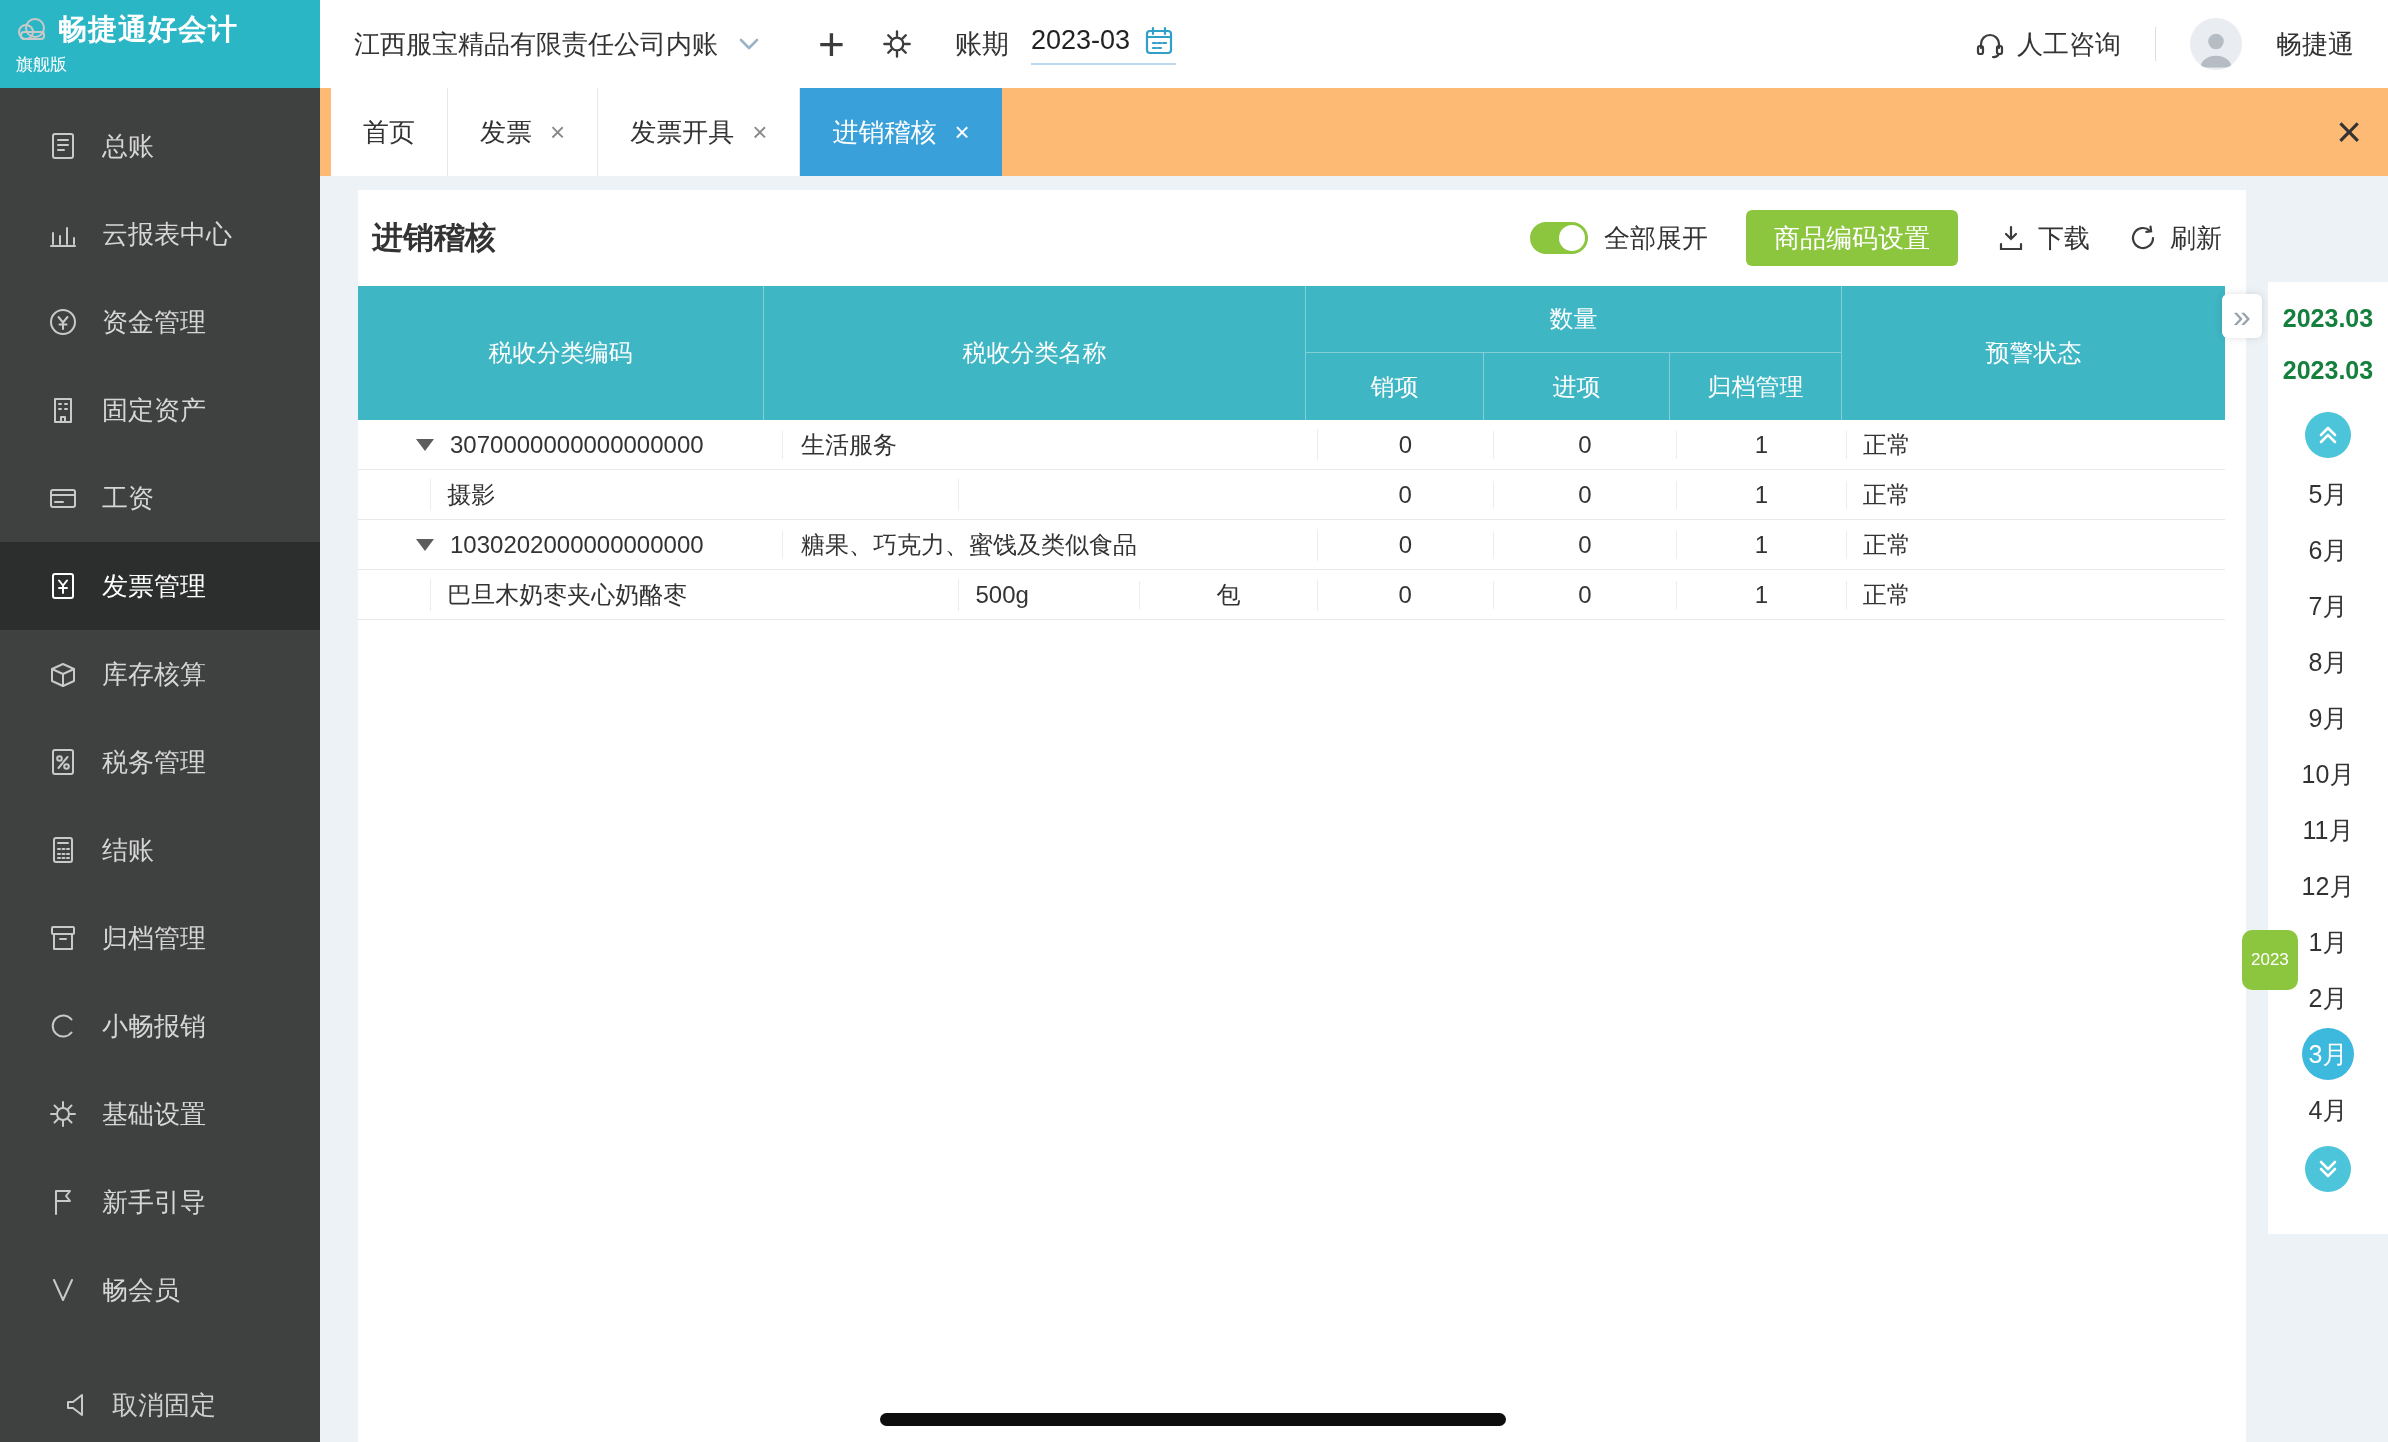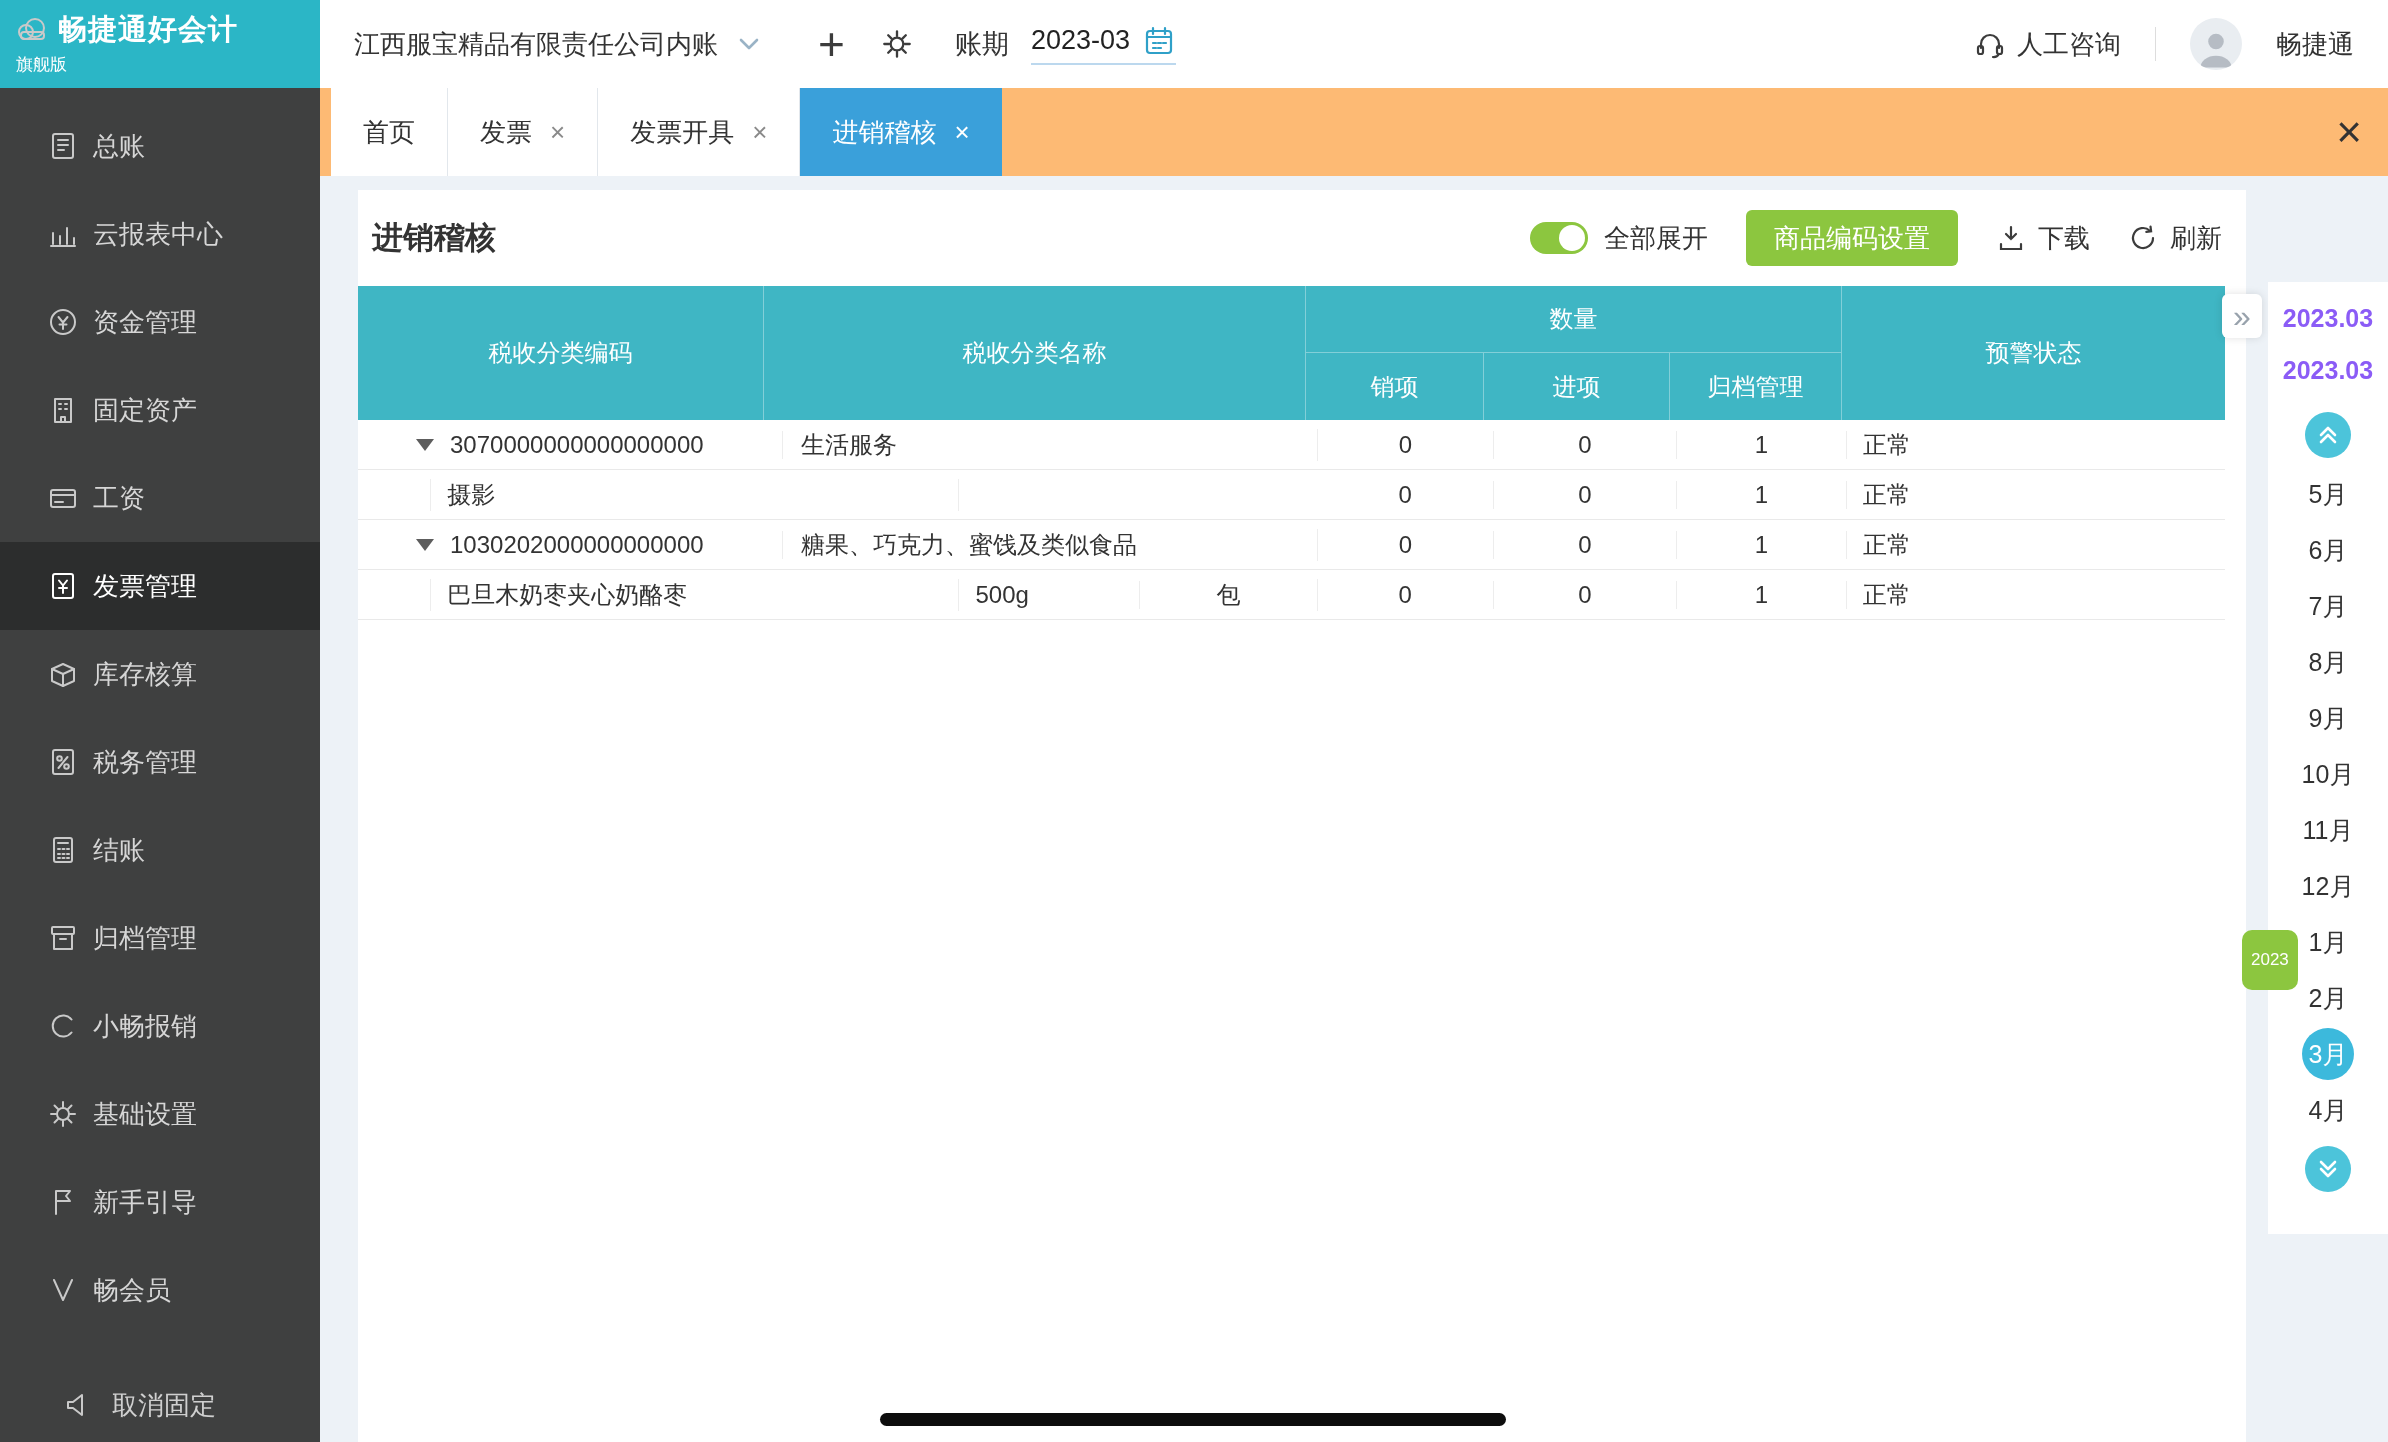--- a/index.html
+++ b/index.html
@@ -7,21 +7,21 @@
   body { font-family:"Liberation Sans","DejaVu Sans",sans-serif; color:#333; }
   .app { position:relative; width:2388px; height:1442px; background:#edf2f7; overflow:hidden; }
 
   
   .sidebar { position:absolute; left:0; top:0; bottom:0; width:320px; background:#3f4040; z-index:6; }
   .logo { height:88px; background:#2bb6c6; color:#fff; padding:10px 14px 8px 14px; }
   .logo-row { display:flex; align-items:center; gap:10px; }
   .logo-title { font-size:29px; font-weight:bold; letter-spacing:1px; }
   .logo-sub { font-size:17px; margin-top:3px; margin-left:2px; }
   .menu { padding-top:14px; }
-  .menu-item { height:88px; display:flex; align-items:center; gap:13px; padding-left:46px;
+  .menu-item { height:88px; display:flex; align-items:center; gap:22px; padding-left:46px;
                color:#d6d6d6; font-size:26px; cursor:pointer; }
   .menu-item.active { background:#2c2d2d; color:#fff; }
   .sicon { width:34px; height:34px; flex:0 0 34px; }
   .sicon * { stroke:#c9c9c9; stroke-width:2; fill:none; stroke-linecap:round; stroke-linejoin:round; }
   .menu-item.active .sicon * { stroke:#fff; }
   .sidebar-footer { position:absolute; left:0; right:0; bottom:0; height:74px; display:flex;
                     align-items:center; gap:16px; padding-left:62px; color:#cfcfcf; font-size:26px; cursor:pointer; }
 
   
   .header { position:absolute; left:320px; top:0; right:0; height:88px; background:#fff;
@@ -97,21 +97,21 @@
          border-top:12px solid #5d5d5d; cursor:pointer; flex:0 0 auto; }
 
   
   .collapse-handle { position:absolute; right:126px; top:118px; width:40px; height:44px; background:#fff;
                      border-radius:6px; box-shadow:0 0 8px rgba(0,0,0,.12); display:flex; align-items:center;
                      justify-content:center; color:#98a2ac; font-size:32px; cursor:pointer; z-index:3; }
 
   
   .timeline { position:absolute; right:0; top:106px; width:120px; height:952px; background:#fff;
               display:flex; flex-direction:column; align-items:center; padding-top:10px; z-index:2; }
-  .t-period { height:52px; display:flex; align-items:center; font-size:25px; font-weight:600; color:#8b5cf6; cursor:pointer; }
+  .t-period { height:52px; display:flex; align-items:center; font-size:25px; font-weight:600; color:#15803d; cursor:pointer; }
   .t-btn { width:46px; height:46px; border-radius:50%; background:#4cc4da; display:flex; align-items:center;
            justify-content:center; cursor:pointer; flex:0 0 46px; }
   .t-btn.up { margin:16px 0 8px 0; }
   .t-btn.down { margin-top:8px; }
   .t-btn svg * { stroke:#fff; stroke-width:2.6; fill:none; stroke-linecap:round; stroke-linejoin:round; }
   .t-month { height:56px; display:flex; align-items:center; justify-content:center; font-size:25px; color:#333; cursor:pointer; }
   .t-month span { display:flex; align-items:center; justify-content:center; }
   .t-month.active span { width:52px; height:52px; border-radius:50%; background:#3cb9dc; color:#fff; }
   .year-badge { position:absolute; left:-26px; top:648px; background:#8cc63f; color:#fff; font-size:17px;
                 padding:20px 9px; border-radius:10px; }

